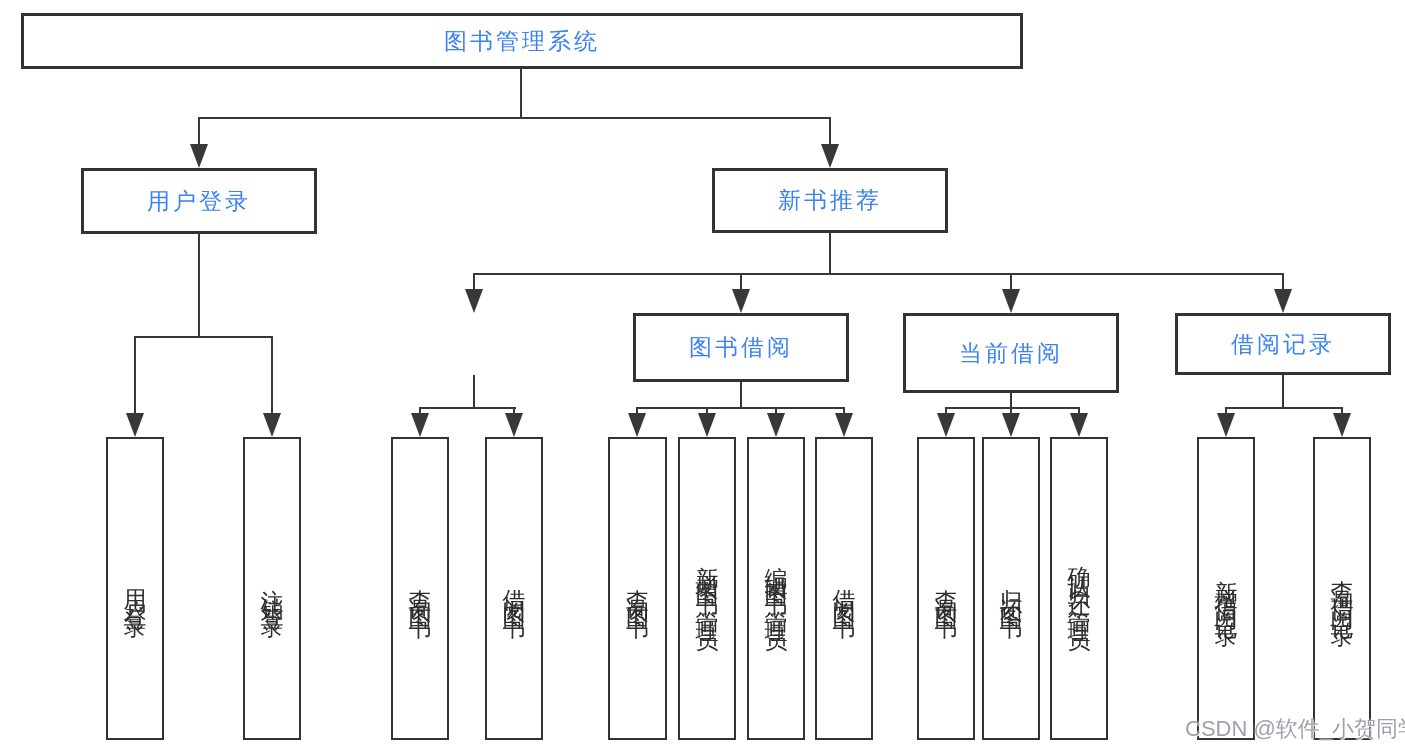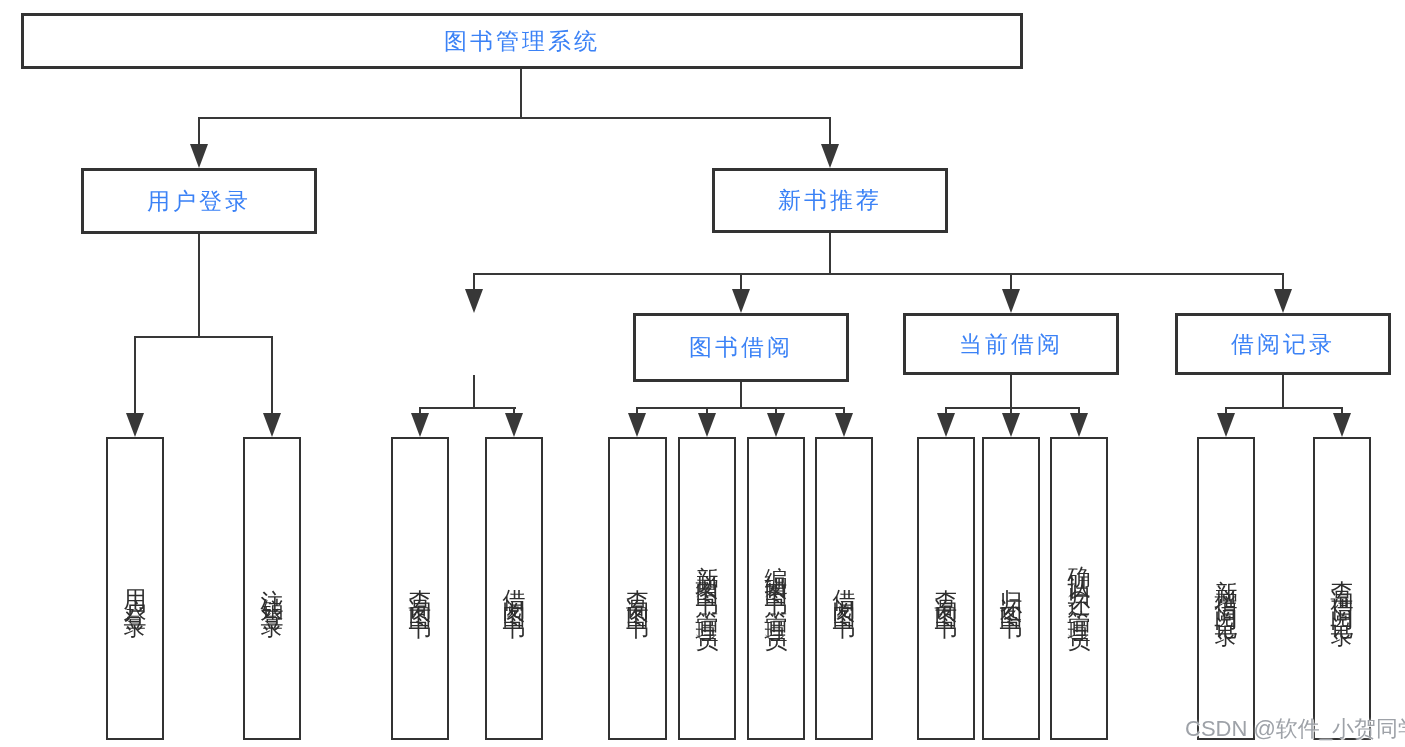--- a/index.html
+++ b/index.html
@@ -98,21 +98,21 @@
   <div class="line" style="left:740px;top:273px;width:2px;height:18px"></div>
   <div class="arrow" style="left:732px;top:289px"></div>
   <div class="line" style="left:1010px;top:273px;width:2px;height:18px"></div>
   <div class="arrow" style="left:1002px;top:289px"></div>
   <div class="line" style="left:1282px;top:273px;width:2px;height:18px"></div>
   <div class="arrow" style="left:1274px;top:289px"></div>
 
   <div class="hbox" style="left:633px;top:313px;width:216px;height:69px">
     <span>图书借阅</span>
   </div>
-  <div class="hbox" style="left:903px;top:313px;width:216px;height:62px">
+  <div class="hbox" style="left:903px;top:313px;width:216px;height:80px">
     <span>当前借阅</span>
   </div>
   <div class="hbox" style="left:1175px;top:313px;width:216px;height:62px">
     <span>借阅记录</span>
   </div>
 
   <div class="line" style="left:473px;top:375px;width:2px;height:34px"></div>
   <div class="line" style="left:419px;top:407px;width:97px;height:2px"></div>
   <div class="line" style="left:419px;top:407px;width:2px;height:8px"></div>
   <div class="arrow" style="left:411px;top:413px"></div>

